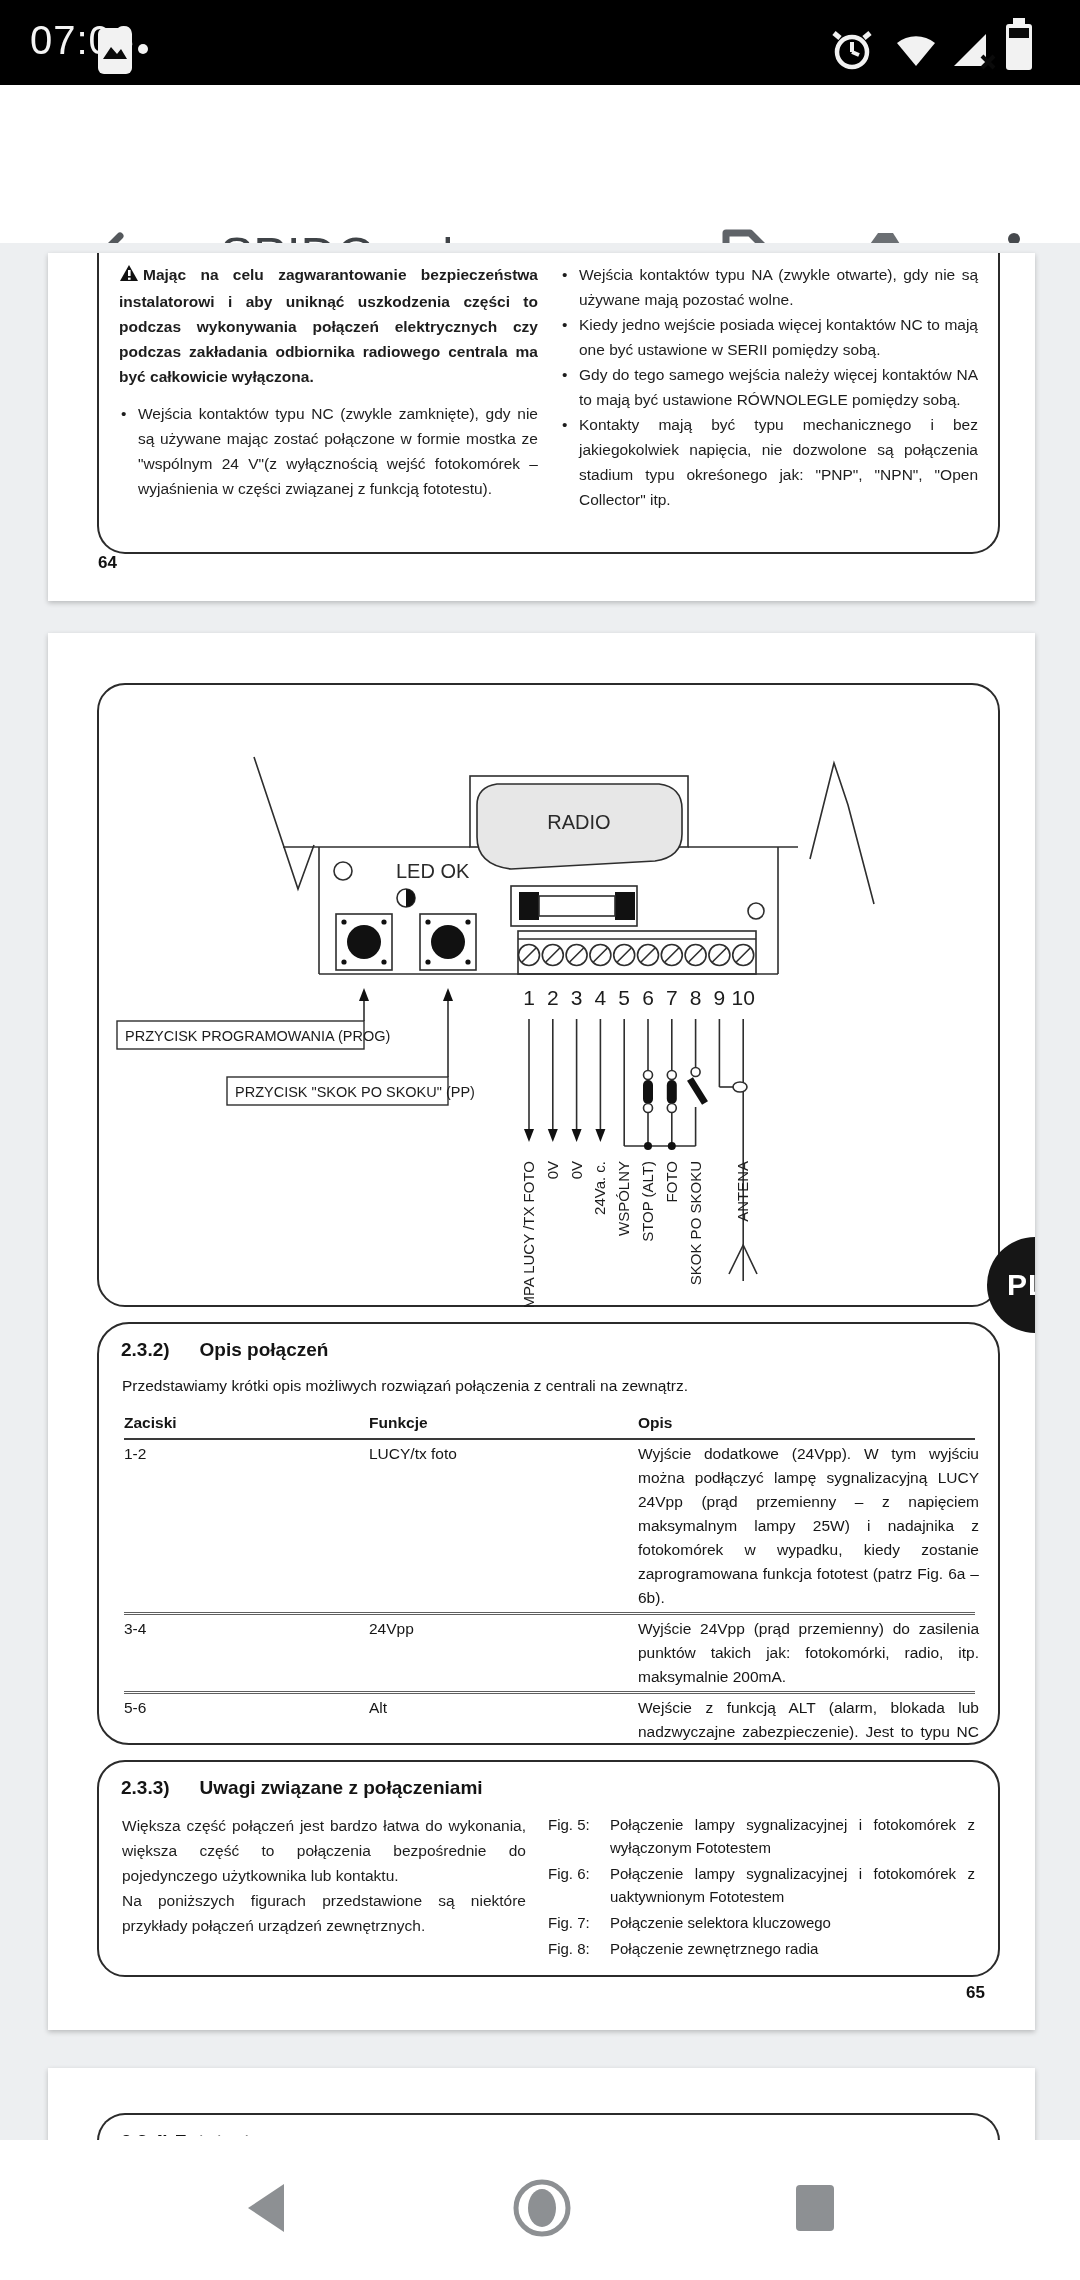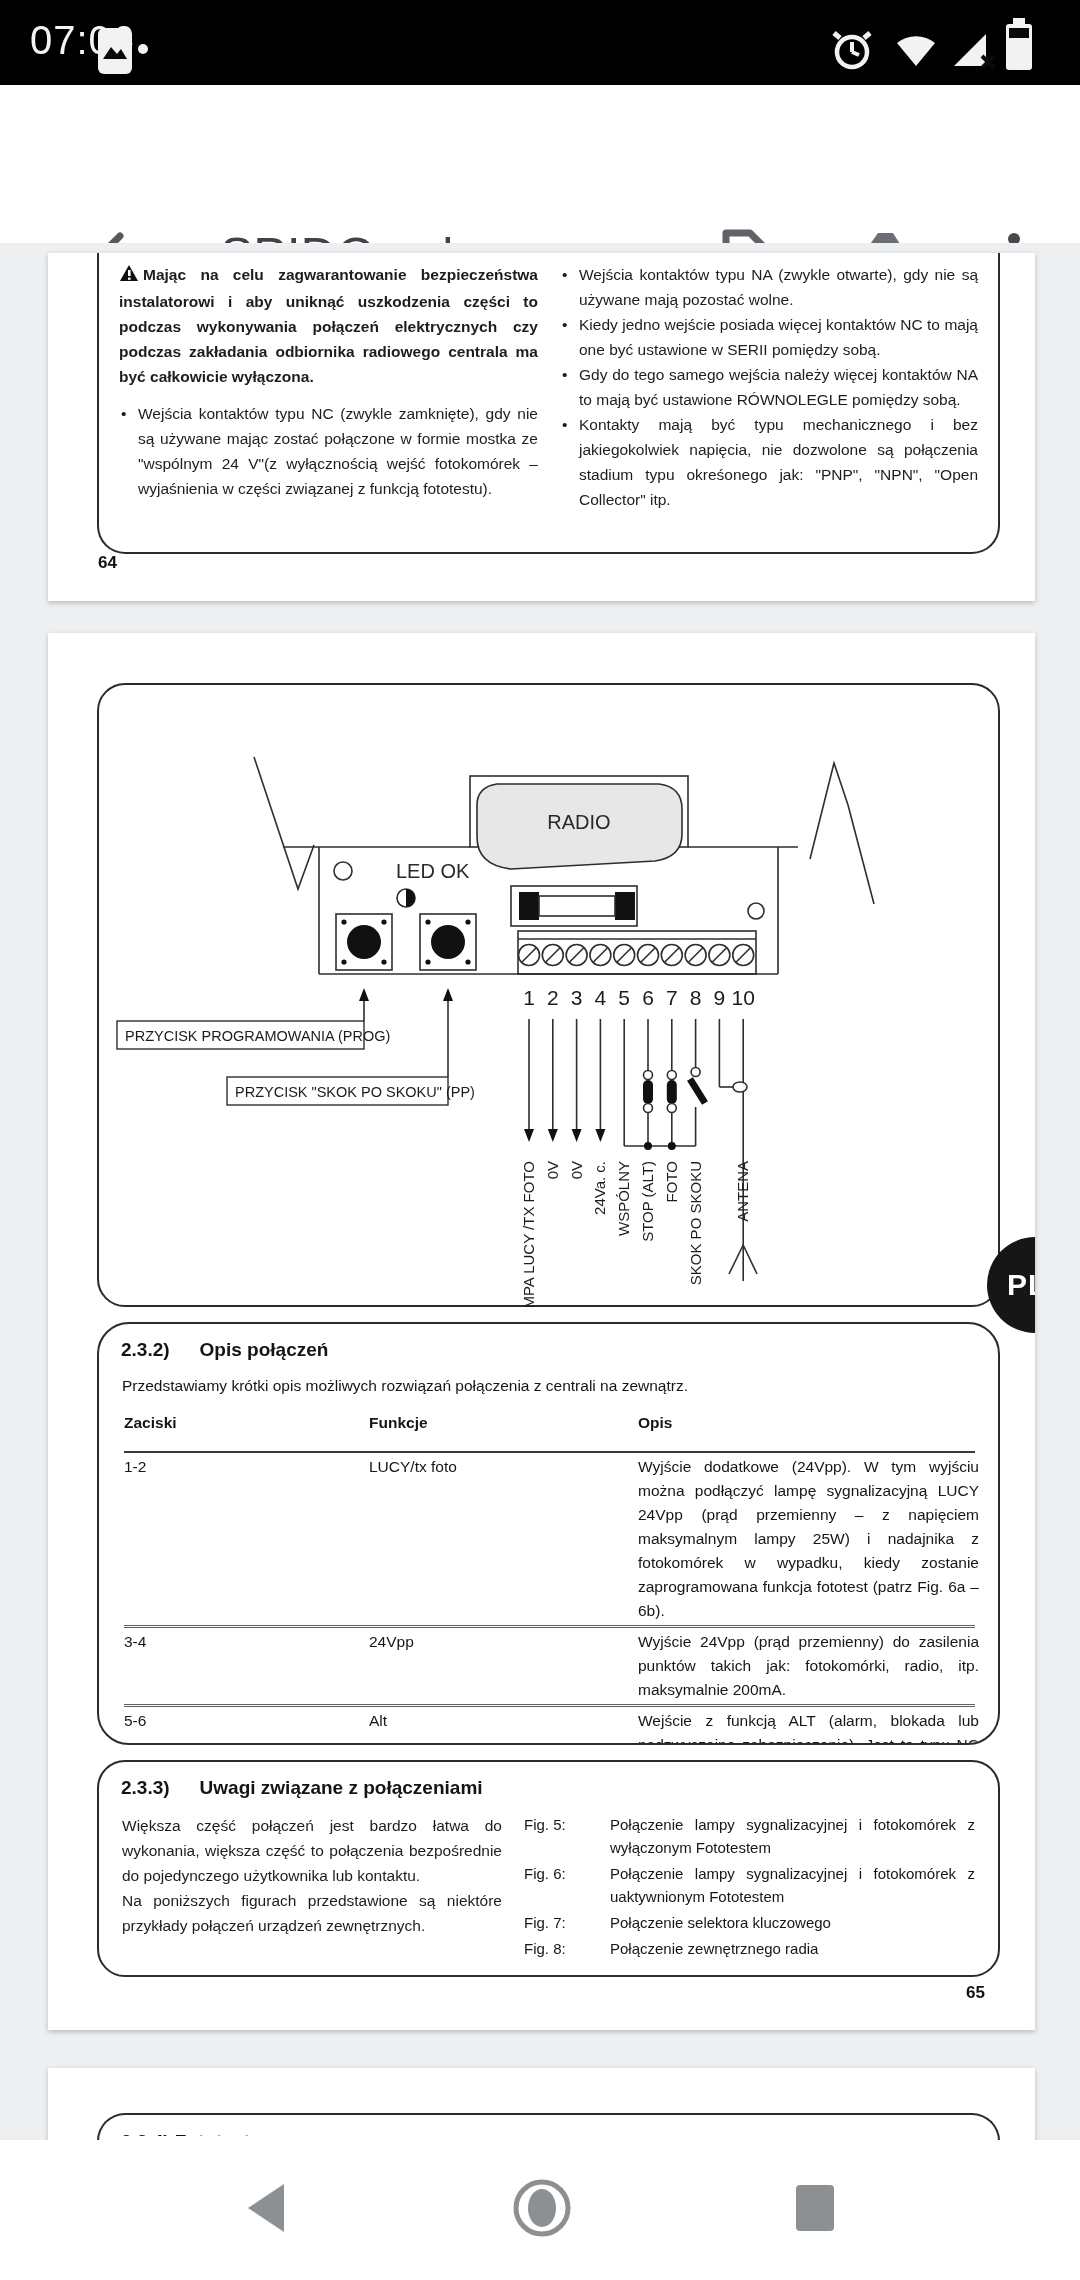--- a/index.html
+++ b/index.html
@@ -38,28 +38,28 @@
   #box232{left:49px;top:689px;width:903px;height:423px;border-radius:32px;overflow:hidden;}
   #box233{left:49px;top:1127px;width:903px;height:217px;border-radius:28px;overflow:hidden;}
   .box-pad{padding:15px 0 0 22px;}
   #schemSvg{position:absolute;left:0;top:44px;}
   #plBadge{position:absolute;left:939px;top:604px;width:96px;height:96px;border-radius:50%;
            background:#161616;color:#fff;font-weight:bold;font-size:30px;line-height:96px;
            padding-left:20px;box-sizing:border-box;letter-spacing:1px;}
   
   #tbl{margin:14px 23px 0 25px;font-size:15.5px;color:#161616;}
   .trow{display:grid;grid-template-columns:245px 269px 341px;line-height:24px;padding:2px 0 2px 0;}
-  .thead{font-weight:bold;border-bottom:2px solid #3a3a3a;padding-bottom:16px;}
+  .thead{font-weight:bold;border-bottom:2px solid #3a3a3a;padding-bottom:3px;}
   .tsep{border-bottom:3px double #5f5f5f;}
   .intro{font-size:15.5px;color:#161616;margin:16px 0 0 1px;}
   
   #s233cols{display:flex;margin:14px 23px 0 1px;}
   #s233cols .colL{width:412px;margin-right:22px;}
   #s233cols .colL p{margin:0;}
-  .figrow{display:flex;font-size:15px;line-height:23px;color:#161616;margin-bottom:3px;gap:24px;}
+  .figrow{display:flex;font-size:15px;line-height:23px;color:#161616;margin-bottom:3px;}
   .figlab{width:62px;flex:none;}
   .figtxt{width:365px;text-align:justify;}
   .fignote{font-size:15px;color:#161616;margin-top:14px;}
   
   #box234{left:49px;top:45px;width:903px;height:170px;border-bottom:none;border-radius:28px 28px 0 0;}
   #clipHead{margin:16px 0 0 22px;height:5px;overflow:hidden;font-weight:bold;font-size:19px;color:#141414;}
   
   .nav-bar{position:absolute;left:0;top:2140px;width:1080px;height:140px;background:#fff;}
   .nav-ic{position:absolute;top:38px;}
   

